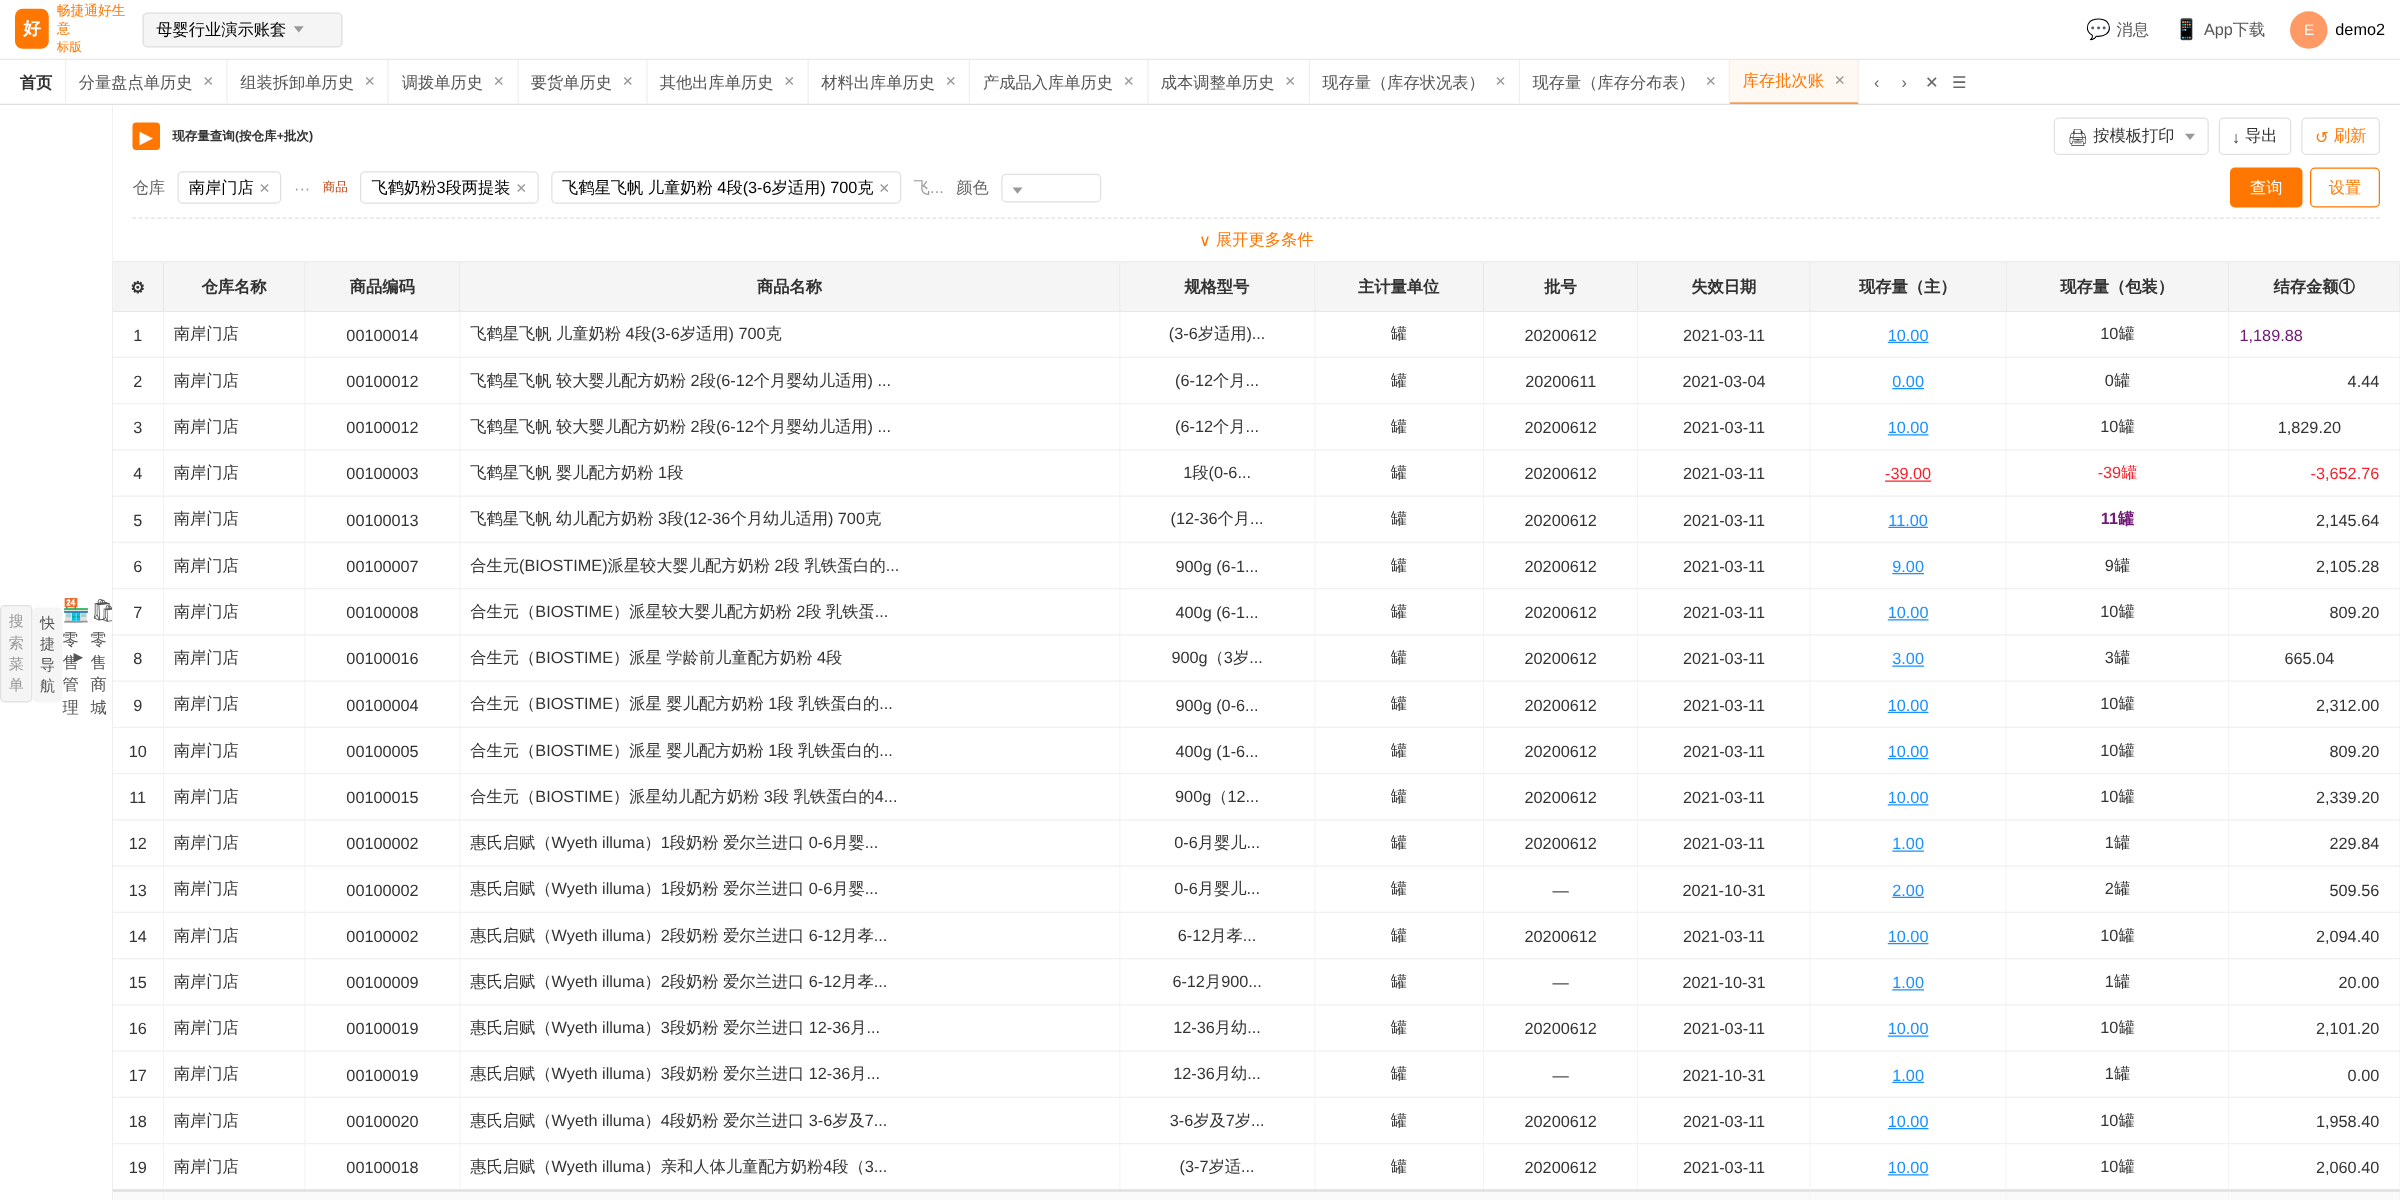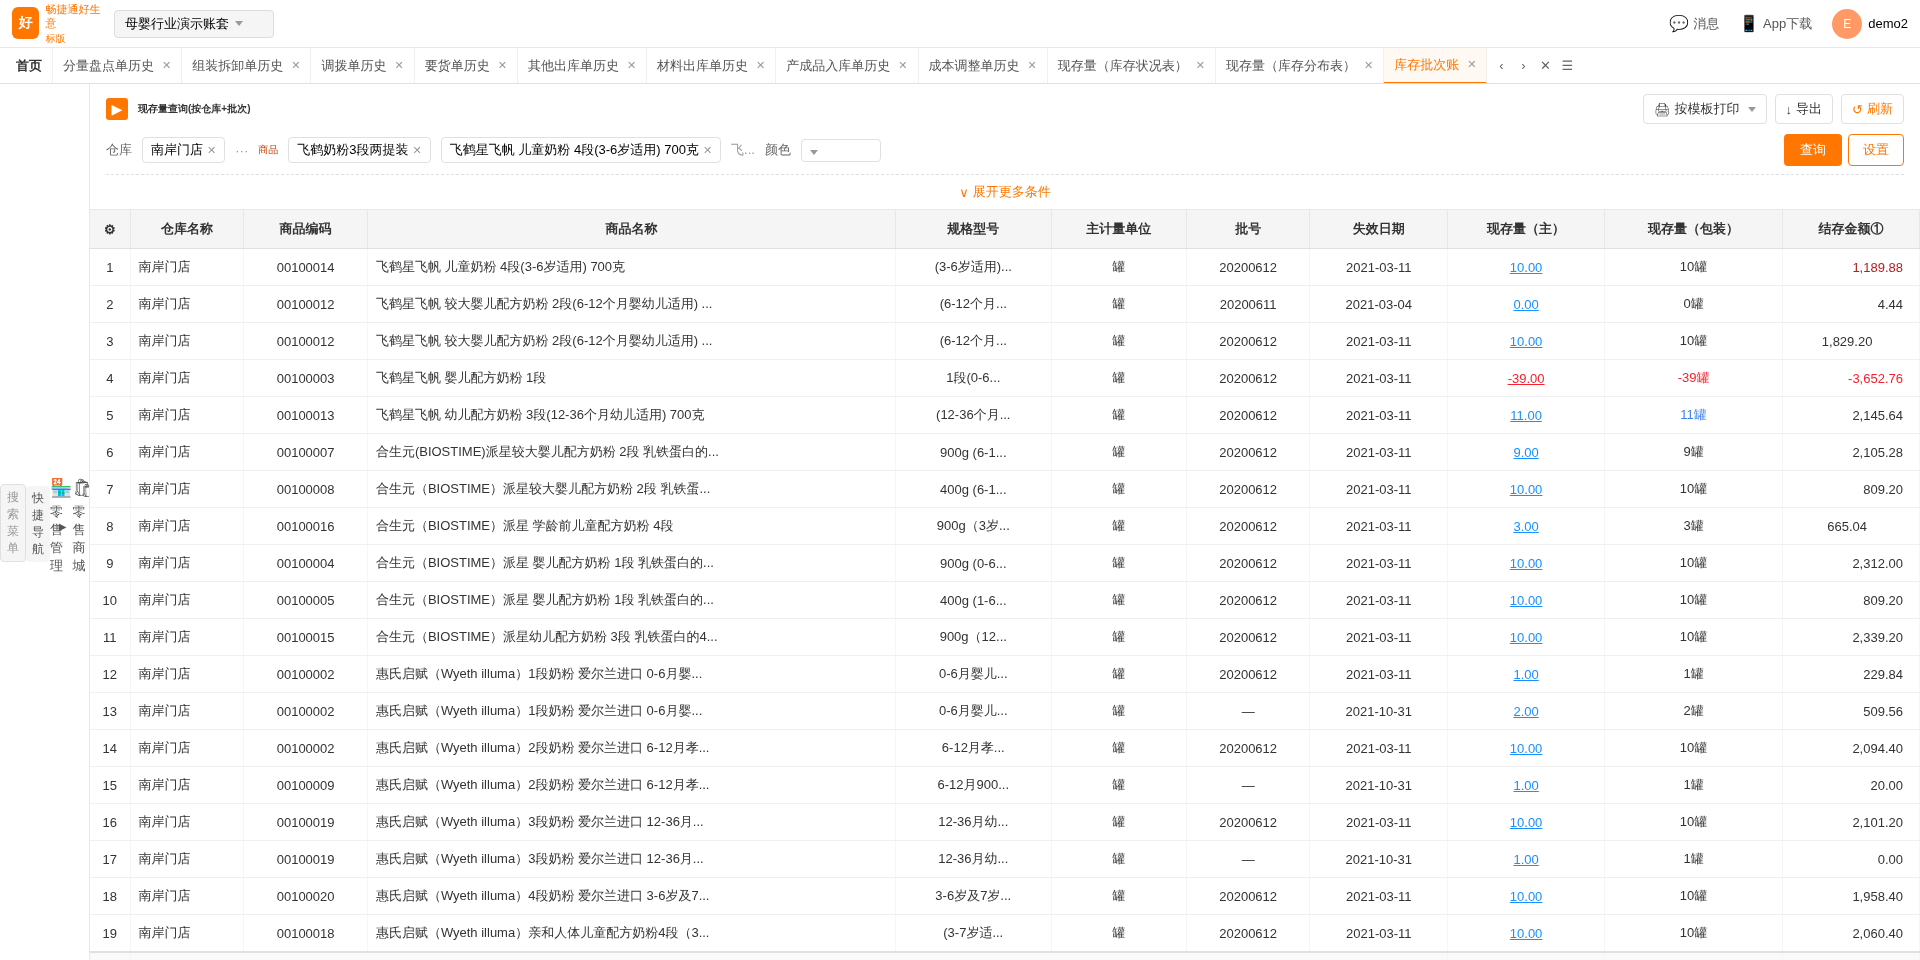--- a/index.html
+++ b/index.html
@@ -313,21 +313,21 @@
     <td>1</td>
     <td class="left">南岸门店</td>
     <td>00100014</td>
     <td class="left" style="max-width:320px;overflow:hidden;text-overflow:ellipsis;">飞鹤星飞帆 儿童奶粉 4段(3-6岁适用) 700克</td>
     <td>(3-6岁适用)...</td>
     <td>罐</td>
     <td>20200612</td>
     <td>2021-03-11</td>
     <td style="color:#1890ff;text-decoration:underline;cursor:pointer;">10.00</td>
     <td style="color:#333;">10罐</td>
-    <td style="text-align:right;padding-right:16px;color:#b91c1c;">1,189.88</td>
+    <td style="text-align:left;padding-right:16px;color:#701a75;">1,189.88</td>
   </tr>
               <tr>
     <td>2</td>
     <td class="left">南岸门店</td>
     <td>00100012</td>
     <td class="left" style="max-width:320px;overflow:hidden;text-overflow:ellipsis;">飞鹤星飞帆 较大婴儿配方奶粉 2段(6-12个月婴幼儿适用) ...</td>
     <td>(6-12个月...</td>
     <td>罐</td>
     <td>20200611</td>
     <td>2021-03-04</td>
@@ -364,21 +364,21 @@
               <tr>
     <td>5</td>
     <td class="left">南岸门店</td>
     <td>00100013</td>
     <td class="left" style="max-width:320px;overflow:hidden;text-overflow:ellipsis;">飞鹤星飞帆 幼儿配方奶粉 3段(12-36个月幼儿适用) 700克</td>
     <td>(12-36个月...</td>
     <td>罐</td>
     <td>20200612</td>
     <td>2021-03-11</td>
     <td style="color:#1890ff;text-decoration:underline;cursor:pointer;">11.00</td>
-    <td style="color:#3b82f6;">11罐</td>
+    <td style="color:#701a75;font-weight:bold;">11罐</td>
     <td style="text-align:right;padding-right:16px;color:#333;">2,145.64</td>
   </tr>
               <tr>
     <td>6</td>
     <td class="left">南岸门店</td>
     <td>00100007</td>
     <td class="left" style="max-width:320px;overflow:hidden;text-overflow:ellipsis;">合生元(BIOSTIME)派星较大婴儿配方奶粉 2段 乳铁蛋白的...</td>
     <td>900g (6-1...</td>
     <td>罐</td>
     <td>20200612</td>

